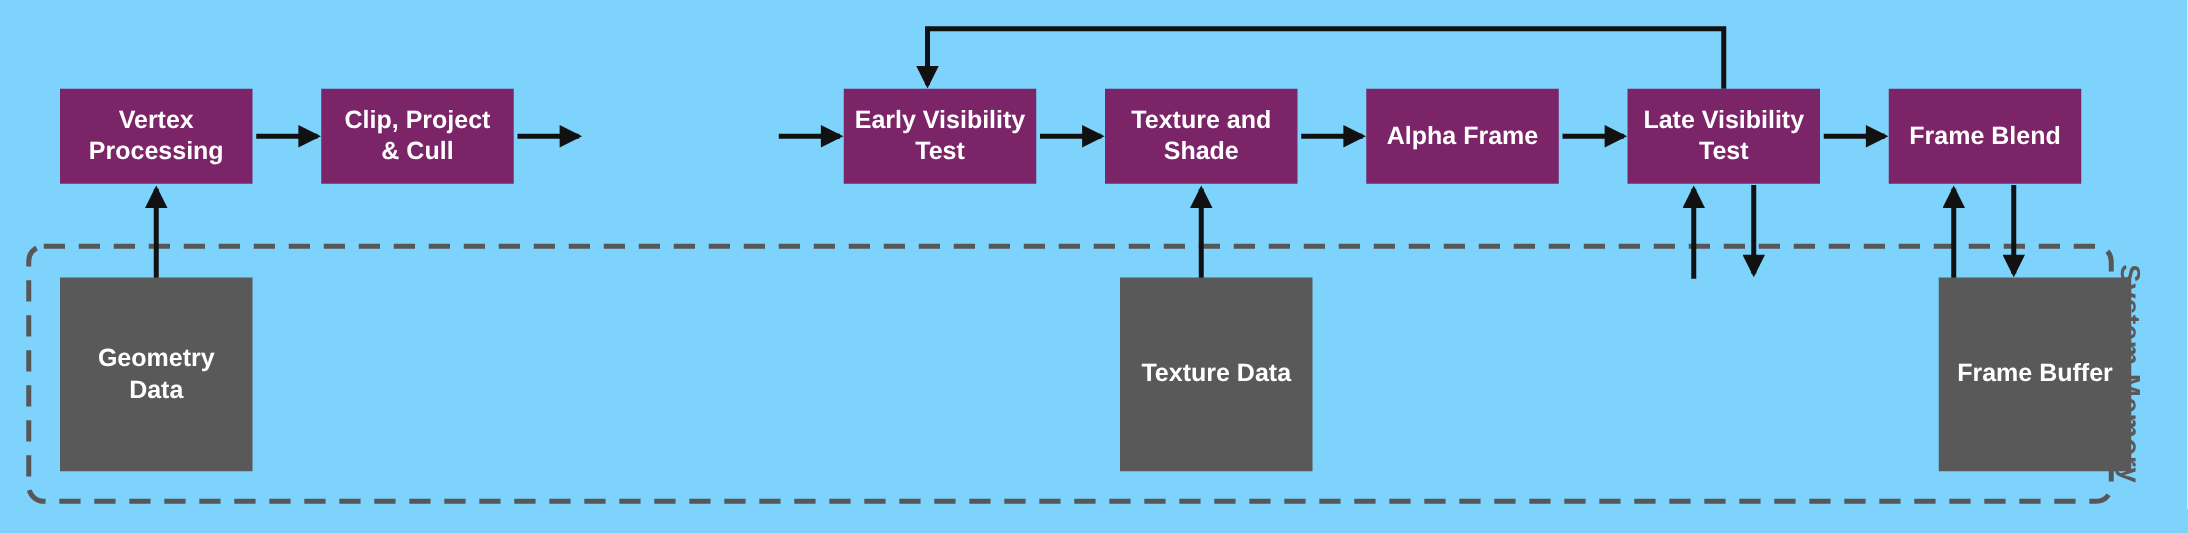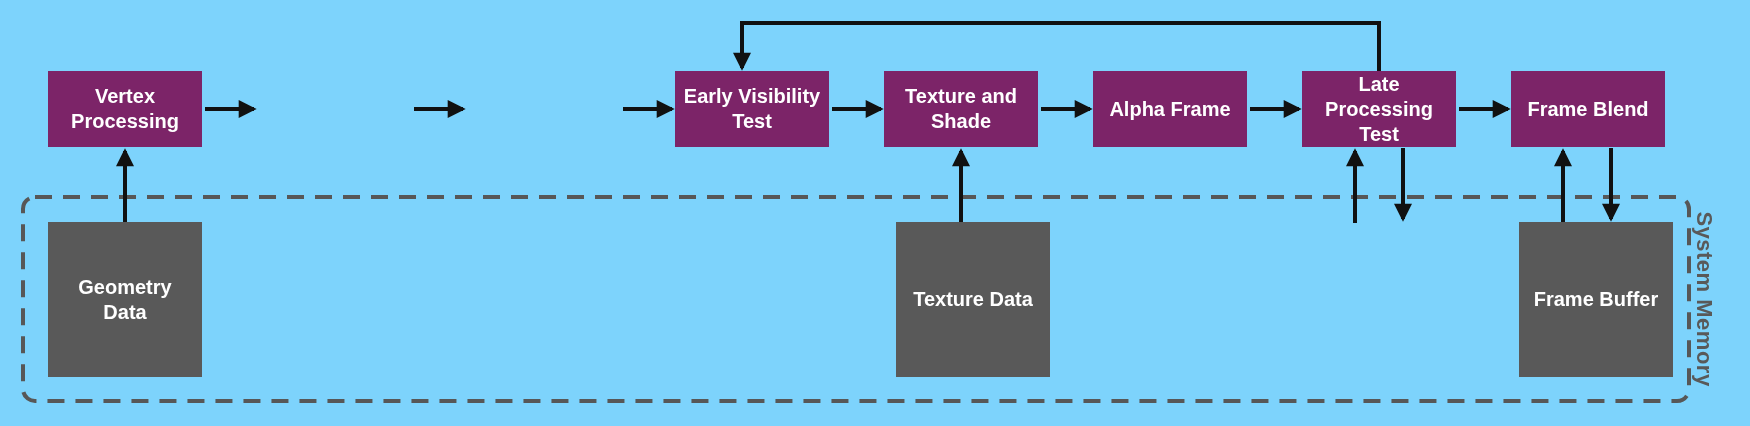--- a/index.html
+++ b/index.html
@@ -107,29 +107,31 @@
     <line class="arrow" x1="125" y1="223" x2="125" y2="151" marker-end="url(#ah)"></line>
     <line class="arrow" x1="961" y1="223" x2="961" y2="151" marker-end="url(#ah)"></line>
     <line class="arrow" x1="1355" y1="223" x2="1355" y2="151" marker-end="url(#ah)"></line>
     <line class="arrow" x1="1403" y1="148" x2="1403" y2="219" marker-end="url(#ah)"></line>
     <line class="arrow" x1="1563" y1="223" x2="1563" y2="151" marker-end="url(#ah)"></line>
     <line class="arrow" x1="1611" y1="148" x2="1611" y2="219" marker-end="url(#ah)"></line>
   </svg>
 
   <div class="stage-box" style="left:48px">Vertex
 Processing</div>
+  <div class="stage-box" style="left:257px">Clip, Project
+&amp; Cull</div>
   <div class="stage-box" style="left:675px">Early Visibility
 Test</div>
   <div class="stage-box" style="left:884px">Texture and
 Shade</div>
   <div class="stage-box" style="left:1093px">Alpha Frame</div>
-  <div class="stage-box" style="left:1302px">Late Processing
+  <div class="stage-box" style="left:1302px">Late Visibility
 Test</div>
   <div class="stage-box" style="left:1511px">Frame Blend</div>
 
   <div class="memory-box" style="left:48px">Geometry
 Data</div>
   <div class="memory-box" style="left:896px">Texture Data</div>
-  <div class="memory-box" style="left:1519px">Frame Buffer</div>
+  <div class="memory-box" style="left:1551px">Frame Buffer</div>
 
   <div class="region-label">System Memory</div>
 
 </div>
 
 </body></html>

